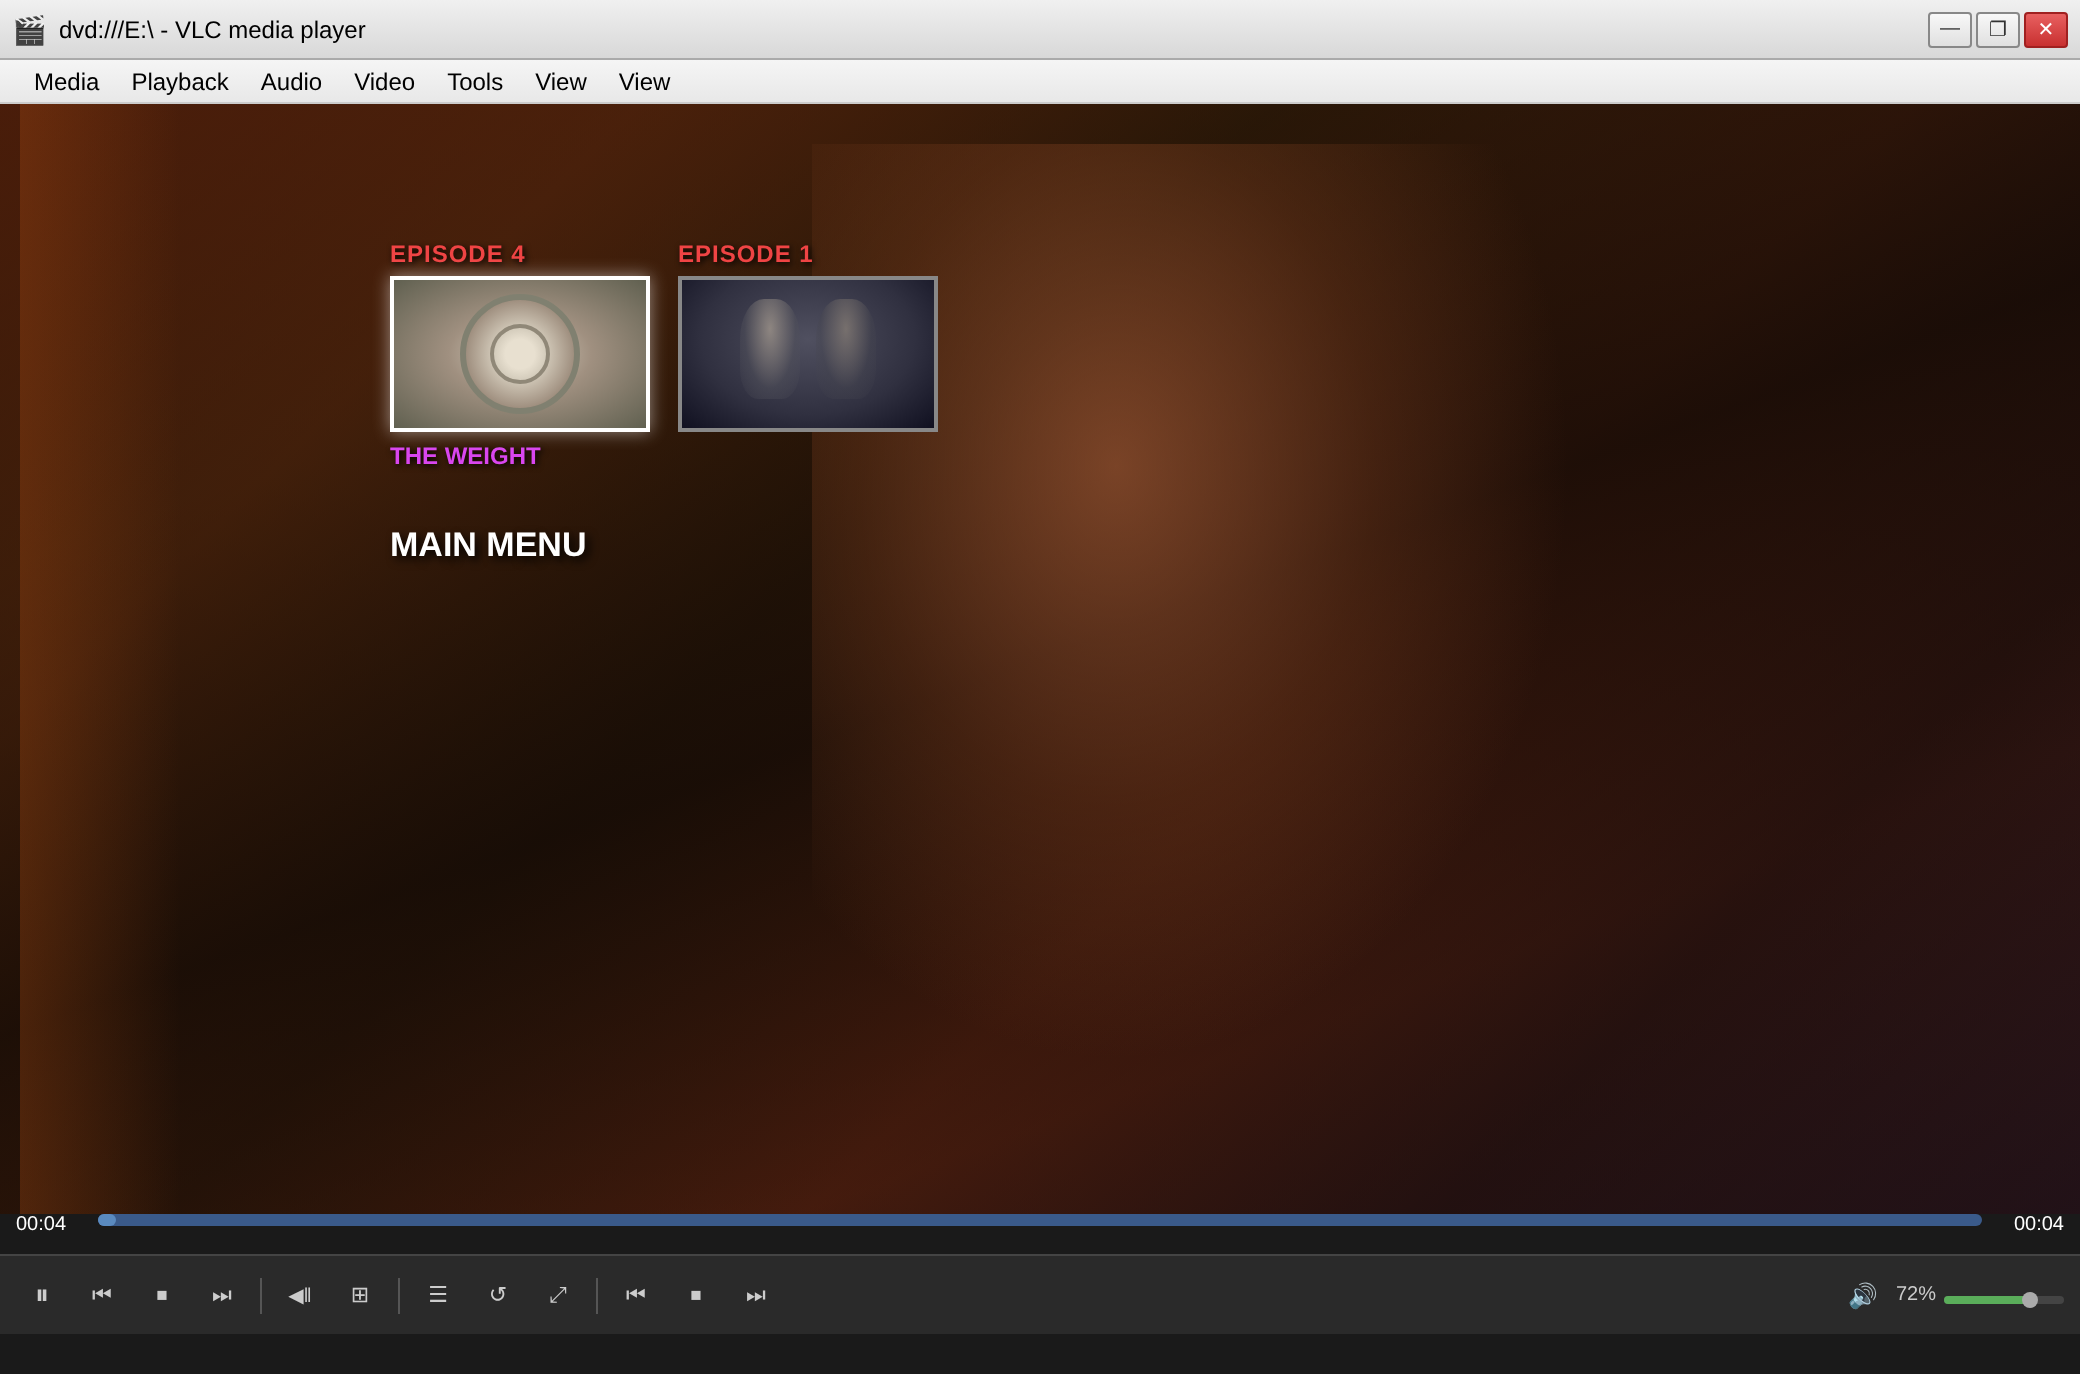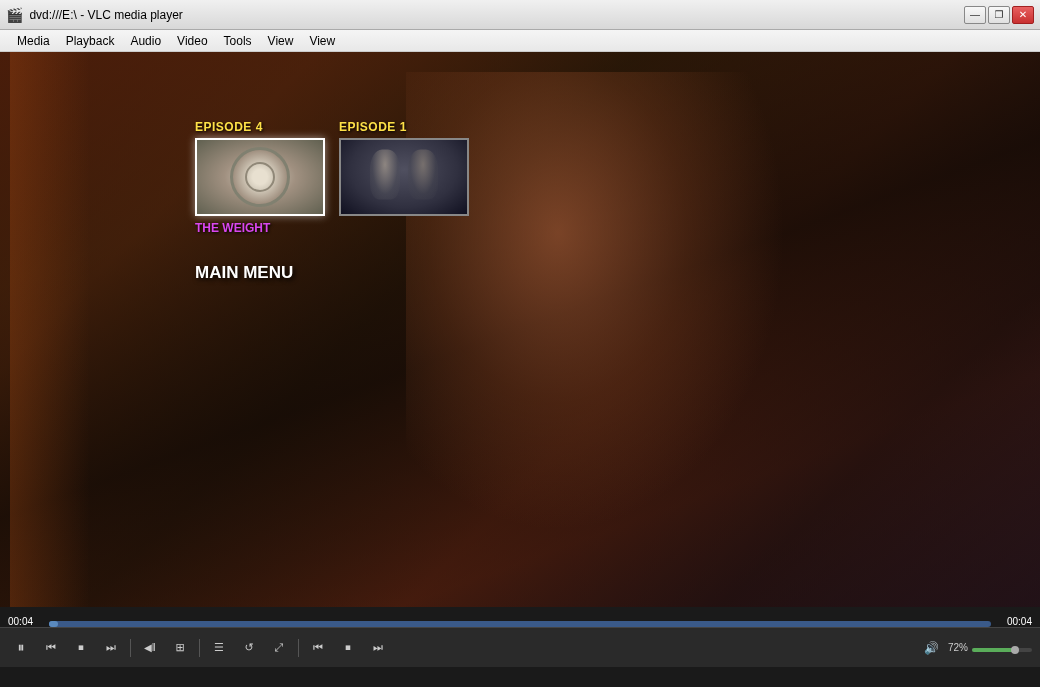--- a/index.html
+++ b/index.html
@@ -123,21 +123,21 @@
       margin-top: 40px;
       margin-left: 170px;
     }
     .episode-item {
       display: flex;
       flex-direction: column;
       align-items: flex-start;
       cursor: pointer;
     }
     .episode-label {
-      color: #fde047;
+      color: #ef4444;
       font-size: 12px;
       font-weight: 700;
       text-shadow: 1px 1px 3px #000;
       margin-bottom: 4px;
       letter-spacing: 0.5px;
     }
     .episode-thumb {
       width: 130px;
       height: 78px;
       border: 2px solid #888;
@@ -182,21 +182,21 @@
       cursor: pointer;
       text-decoration: none;
     }
 
     
     #progress-area {
       width: 100%;
       height: 20px;
       background: #1a1a1a;
       display: flex;
-      align-items: flex-end;
+      align-items: flex-start;
       padding: 0 8px;
       gap: 6px;
     }
     #time-left {
       color: #fff;
       font-size: 10px;
       min-width: 35px;
     }
     #progress-bar-container {
       flex: 1;

